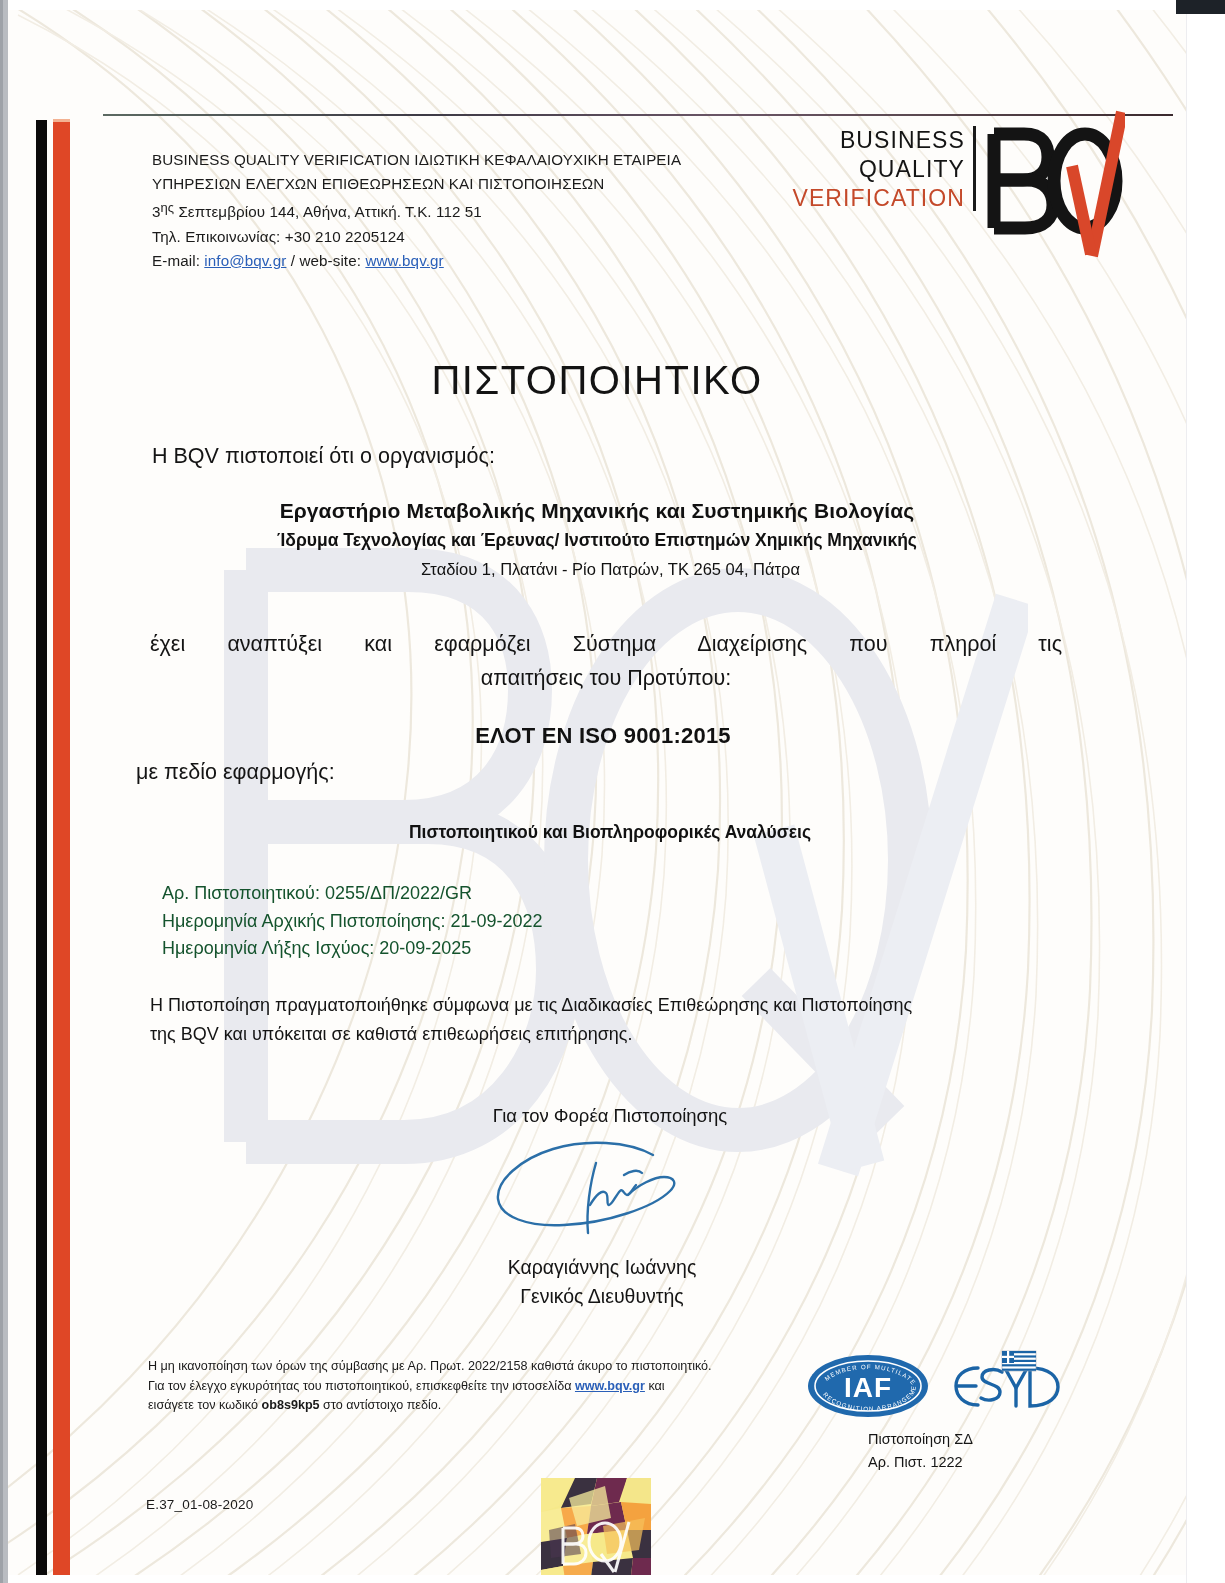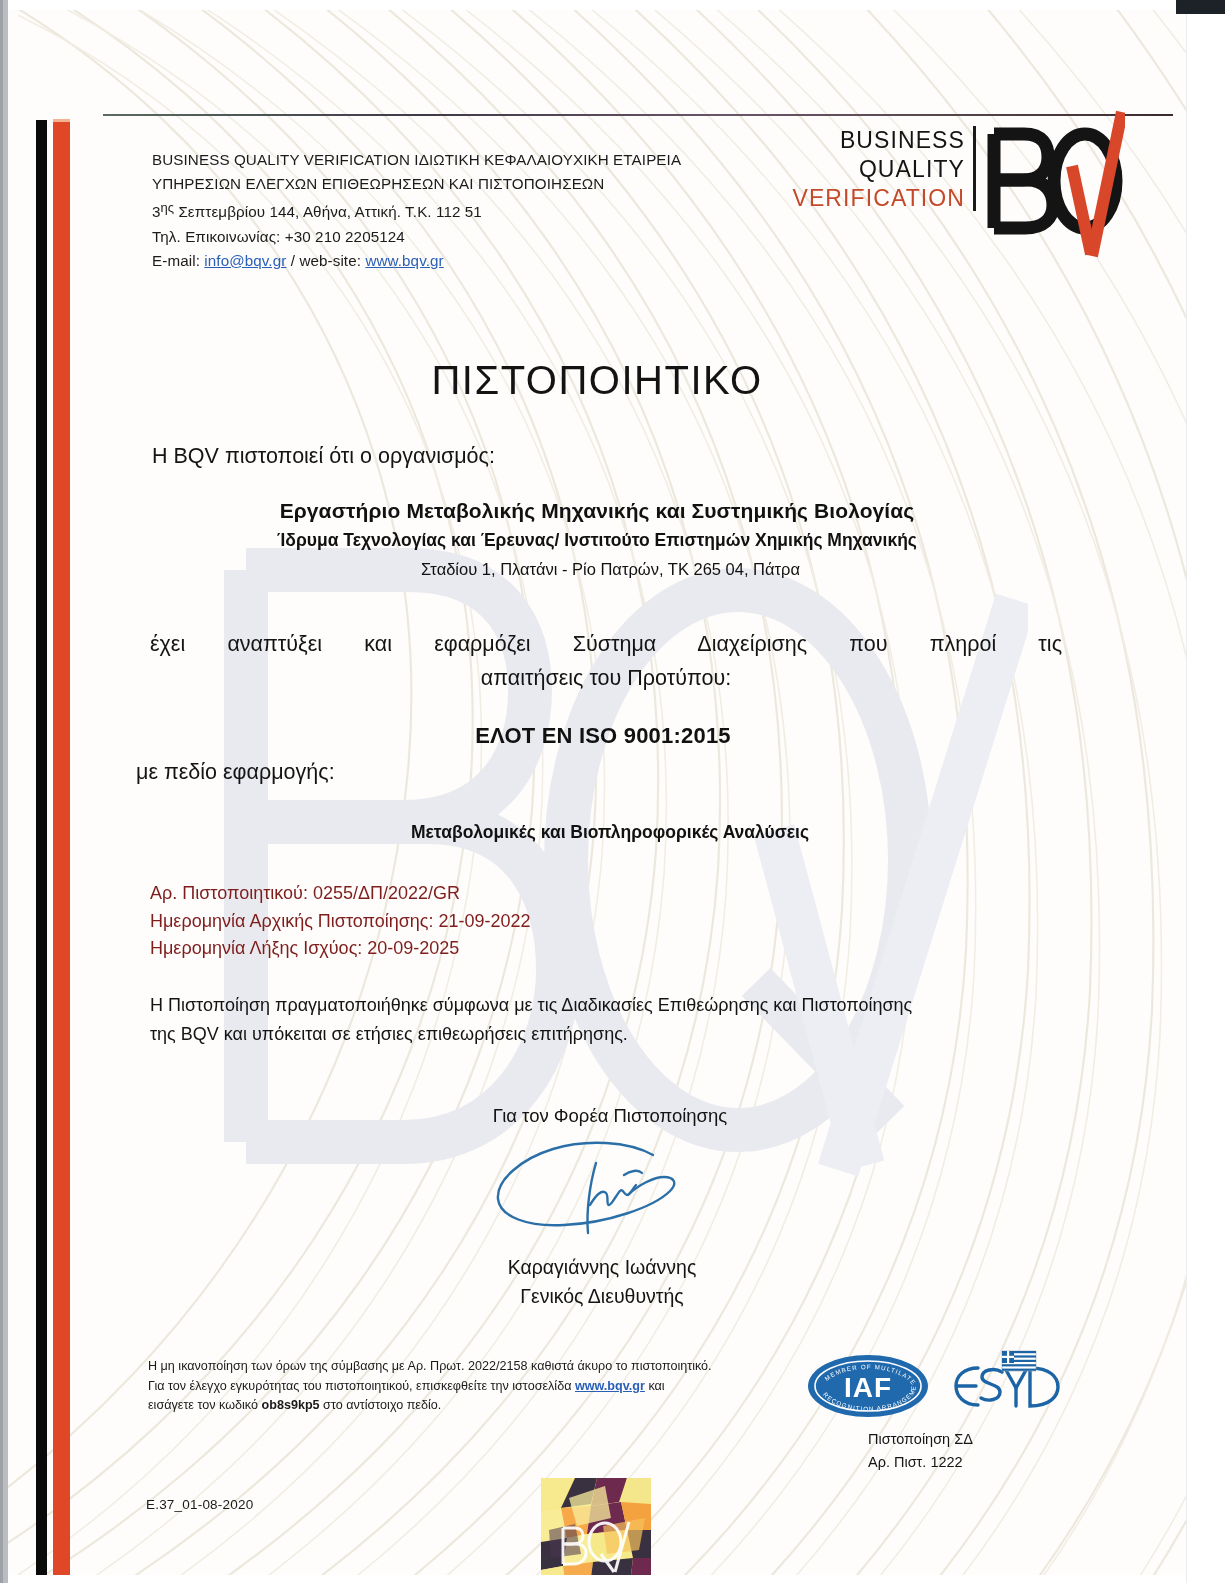--- a/index.html
+++ b/index.html
@@ -263,25 +263,25 @@
     top: 812px;
     text-align: center;
     font-size: 17.5px;
     font-weight: bold;
     color: #111;
     padding-left: 26px;
   }
 
   #cert-meta {
     position: absolute;
-    left: 142px;
+    left: 154px;
     top: 870px;
     font-size: 18px;
     line-height: 27.5px;
-    color: #7f1d1d;
+    color: #14532d;
   }
 
   #para-2 {
     position: absolute;
     left: 142px;
     top: 981px;
     width: 905px;
     font-size: 18px;
     line-height: 29px;
     color: #141414;
@@ -471,31 +471,31 @@
     </div>
 
     <div id="para-1">
       <div style="text-align:justify;text-align-last:justify;">έχει αναπτύξει και εφαρμόζει Σύστημα Διαχείρισης που πληροί τις</div>
       <div class="last">απαιτήσεις του Προτύπου:</div>
     </div>
 
     <div id="standard">ΕΛΟΤ EN ISO 9001:2015</div>
 
     <div id="scope-label">με πεδίο εφαρμογής:</div>
-    <div id="scope-value">Μεταβολομικές και Βιοπληροφορικές Αναλύσεις</div>
+    <div id="scope-value">Πιστοποιητικού και Βιοπληροφορικές Αναλύσεις</div>
 
     <div id="cert-meta">
       <div>Αρ. Πιστοποιητικού: 0255/ΔΠ/2022/GR</div>
       <div>Ημερομηνία Αρχικής Πιστοποίησης: 21-09-2022</div>
       <div>Ημερομηνία Λήξης Ισχύος: 20-09-2025</div>
     </div>
 
     <div id="para-2">
       <div>Η Πιστοποίηση πραγματοποιήθηκε σύμφωνα με τις Διαδικασίες Επιθεώρησης και Πιστοποίησης</div>
-      <div>της BQV και υπόκειται σε ετήσιες επιθεωρήσεις επιτήρησης.</div>
+      <div>της BQV και υπόκειται σε καθιστά επιθεωρήσεις επιτήρησης.</div>
     </div>
 
     <div id="sig-for">Για τον Φορέα Πιστοποίησης</div>
     <svg id="signature-img" viewBox="0 0 230 105">
       <g fill="none" stroke="#2b6fa8" stroke-width="2.4" stroke-linecap="round">
         <path d="M 175,22 C 150,8 108,6 75,16 C 42,26 18,48 20,66 C 22,84 50,94 86,92 C 130,90 176,74 192,58 C 200,50 196,44 186,44 C 176,44 160,52 150,62"></path>
         <path d="M 118,30 C 112,50 108,78 110,100"></path>
         <path d="M 112,72 C 118,62 124,56 128,60 C 131,63 128,72 131,72 C 134,72 138,62 142,58 C 145,55 146,62 149,62 C 152,62 155,55 158,52"></path>
         <path d="M 146,42 C 152,38 160,36 164,40"></path>
       </g>

